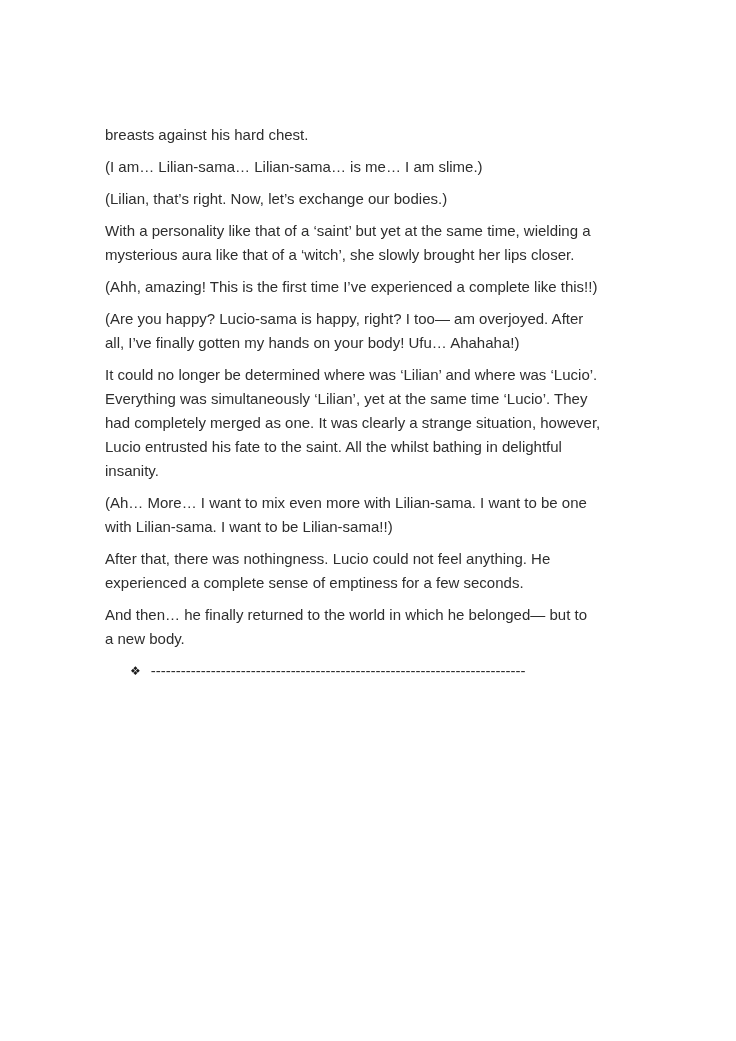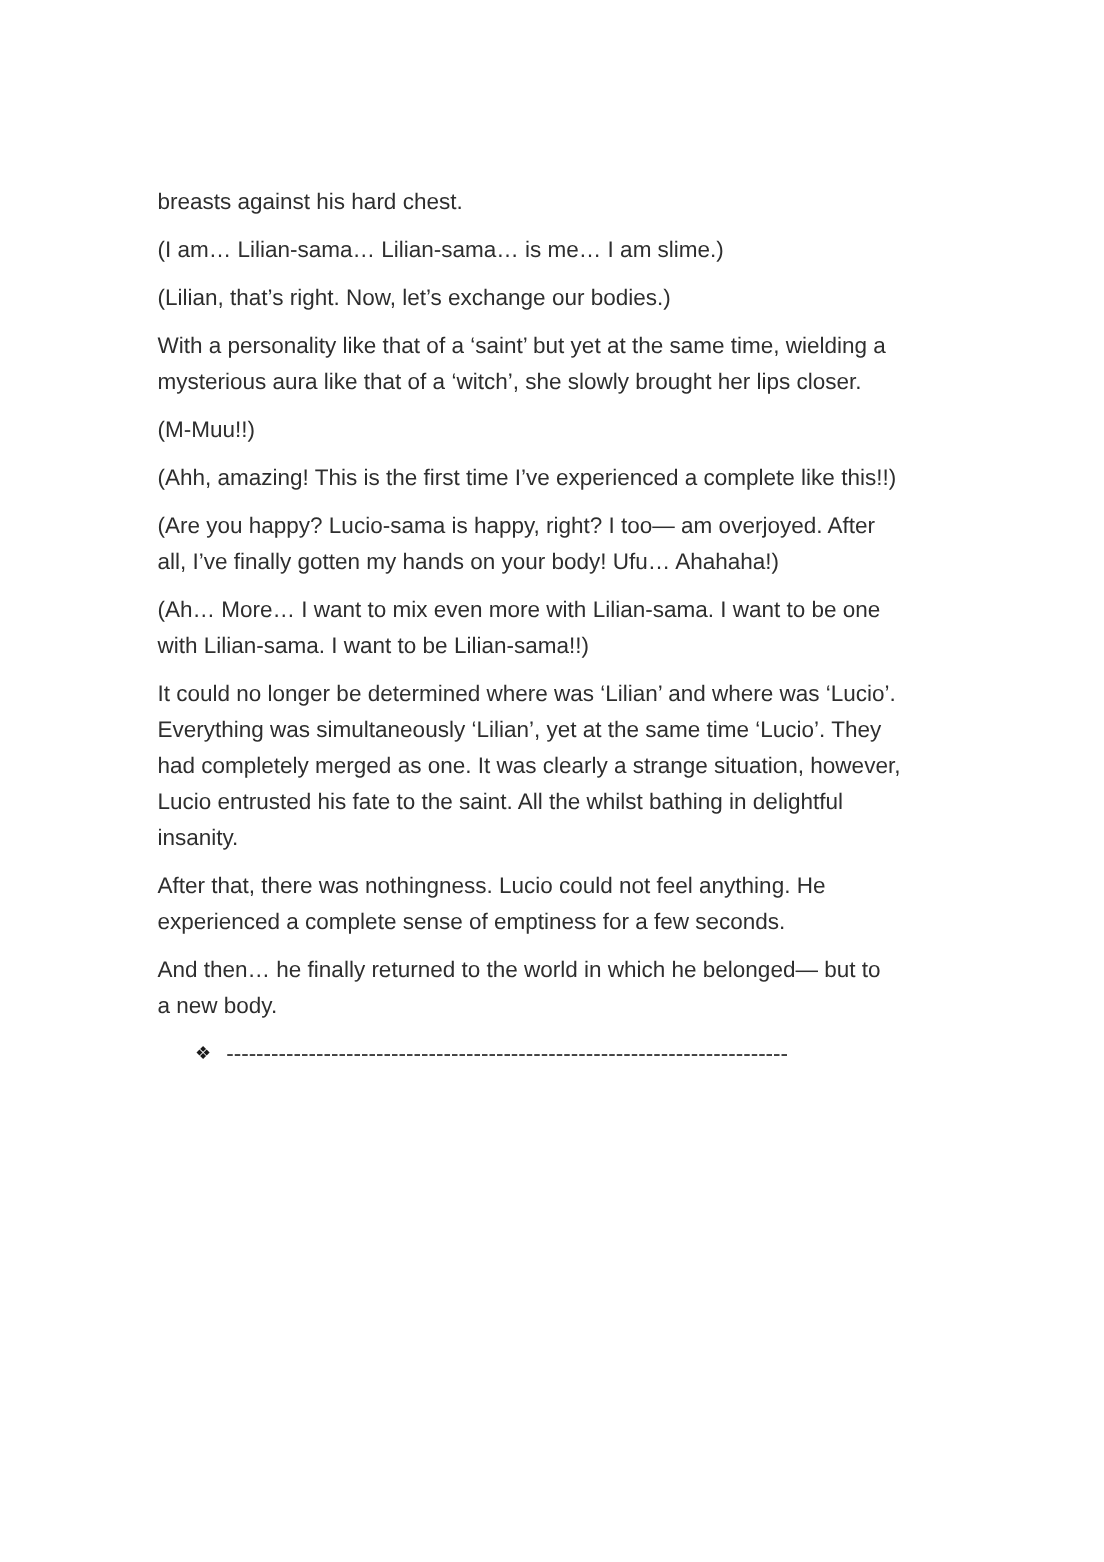--- a/index.html
+++ b/index.html
@@ -50,22 +50,21 @@
 </style>
 </head>
 <body>
 
 <div class="page">
   <div class="text-block">
       <p>breasts against his hard chest.</p>
       <p>(I am… Lilian-sama… Lilian-sama… is me… I am slime.)</p>
       <p>(Lilian, that’s right. Now, let’s exchange our bodies.)</p>
       <p>With a personality like that of a ‘saint’ but yet at the same time, wielding a<br>mysterious aura like that of a ‘witch’, she slowly brought her lips closer.</p>
-      <p>(M-Muu!!)</p>
       <p>(Ahh, amazing! This is the first time I’ve experienced a complete like this!!)</p>
       <p>(Are you happy? Lucio-sama is happy, right? I too— am overjoyed. After<br>all, I’ve finally gotten my hands on your body! Ufu… Ahahaha!)</p>
+      <p>It could no longer be determined where was ‘Lilian’ and where was ‘Lucio’.<br>Everything was simultaneously ‘Lilian’, yet at the same time ‘Lucio’. They<br>had completely merged as one. It was clearly a strange situation, however,<br>Lucio entrusted his fate to the saint. All the whilst bathing in delightful<br>insanity.</p>
       <p>(Ah… More… I want to mix even more with Lilian-sama. I want to be one<br>with Lilian-sama. I want to be Lilian-sama!!)</p>
-      <p>It could no longer be determined where was ‘Lilian’ and where was ‘Lucio’.<br>Everything was simultaneously ‘Lilian’, yet at the same time ‘Lucio’. They<br>had completely merged as one. It was clearly a strange situation, however,<br>Lucio entrusted his fate to the saint. All the whilst bathing in delightful<br>insanity.</p>
       <p>After that, there was nothingness. Lucio could not feel anything. He<br>experienced a complete sense of emptiness for a few seconds.</p>
       <p>And then… he finally returned to the world in which he belonged— but to<br>a new body.</p>
       <p class="bullet-line"><span class="bullet-glyph">❖</span><span class="dashes">---------------------------------------------------------------------------</span></p>
     </div>
 </div>
 
 </body></html>

